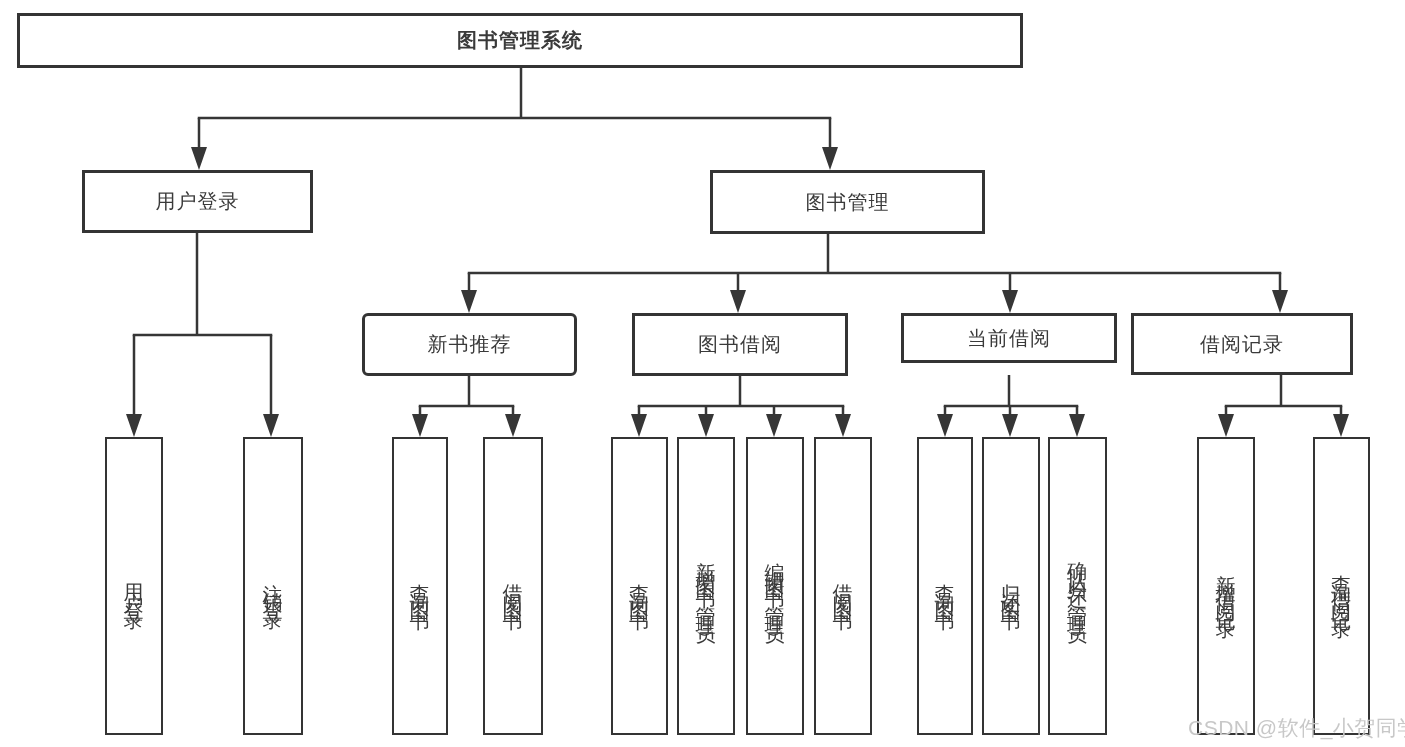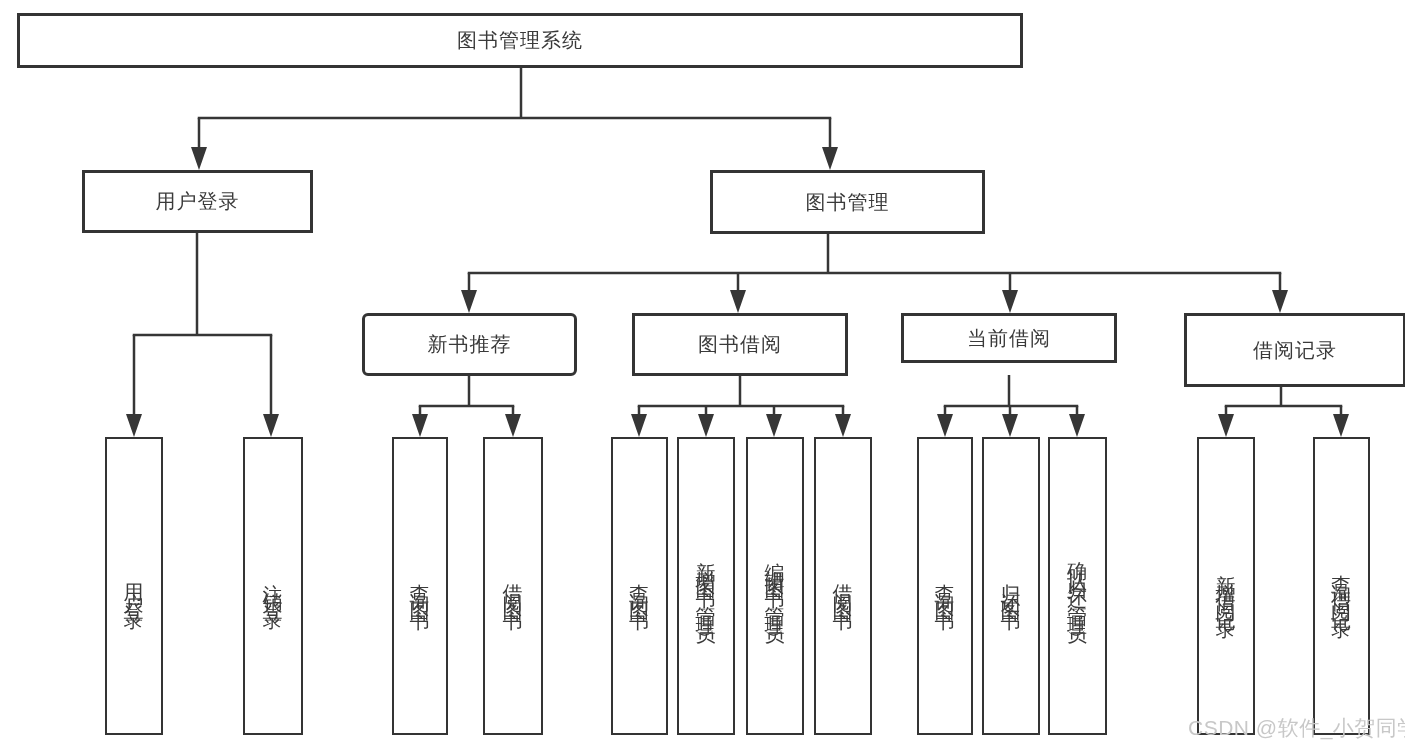--- a/index.html
+++ b/index.html
@@ -138,29 +138,29 @@
     <g>
       <line x1="1281" y1="375" x2="1281" y2="407"></line>
       <line x1="1224.75" y1="406" x2="1342.25" y2="406"></line>
       <line x1="1226" y1="406" x2="1226" y2="419"></line>
       <polygon points="1218,414 1234,414 1226,437"></polygon>
       <line x1="1341" y1="406" x2="1341" y2="419"></line>
       <polygon points="1333,414 1349,414 1341,437"></polygon>
     </g>
   </svg>
 
-  <div class="hnode" style="left:17px; top:13px; width:1006px; height:55px;">图书管理系统</div>
+  <div class="hnode" style="left:17px; top:13px; width:1006px; height:55px;font-weight:bold;">图书管理系统</div>
 
   <div class="hnode" style="left:82px; top:170px; width:231px; height:63px;">用户登录</div>
   <div class="hnode" style="left:710px; top:170px; width:275px; height:64px;">图书管理</div>
 
   <div class="hnode" style="left:362px; top:313px; width:215px; height:63px;border-radius:6px;">新书推荐</div>
   <div class="hnode" style="left:632px; top:313px; width:216px; height:63px;text-align:center;">图书借阅</div>
   <div class="hnode" style="left:901px; top:313px; width:216px; height:50px;">当前借阅</div>
-  <div class="hnode" style="left:1184px; top:313px; width:222px; height:74px;">借阅记录</div>
+  <div class="hnode" style="left:1131px; top:313px; width:222px; height:62px;">借阅记录</div>
 
   <div class="vnode" style="left:105px; width:58px;">
     <span class="vtext">用户登录</span>
   </div>
   <div class="vnode" style="left:243px; width:60px;">
     <span class="vtext">注销登录</span>
   </div>
 
   <div class="vnode" style="left:392px; width:56px;">
     <span class="vtext">查询图书</span>

